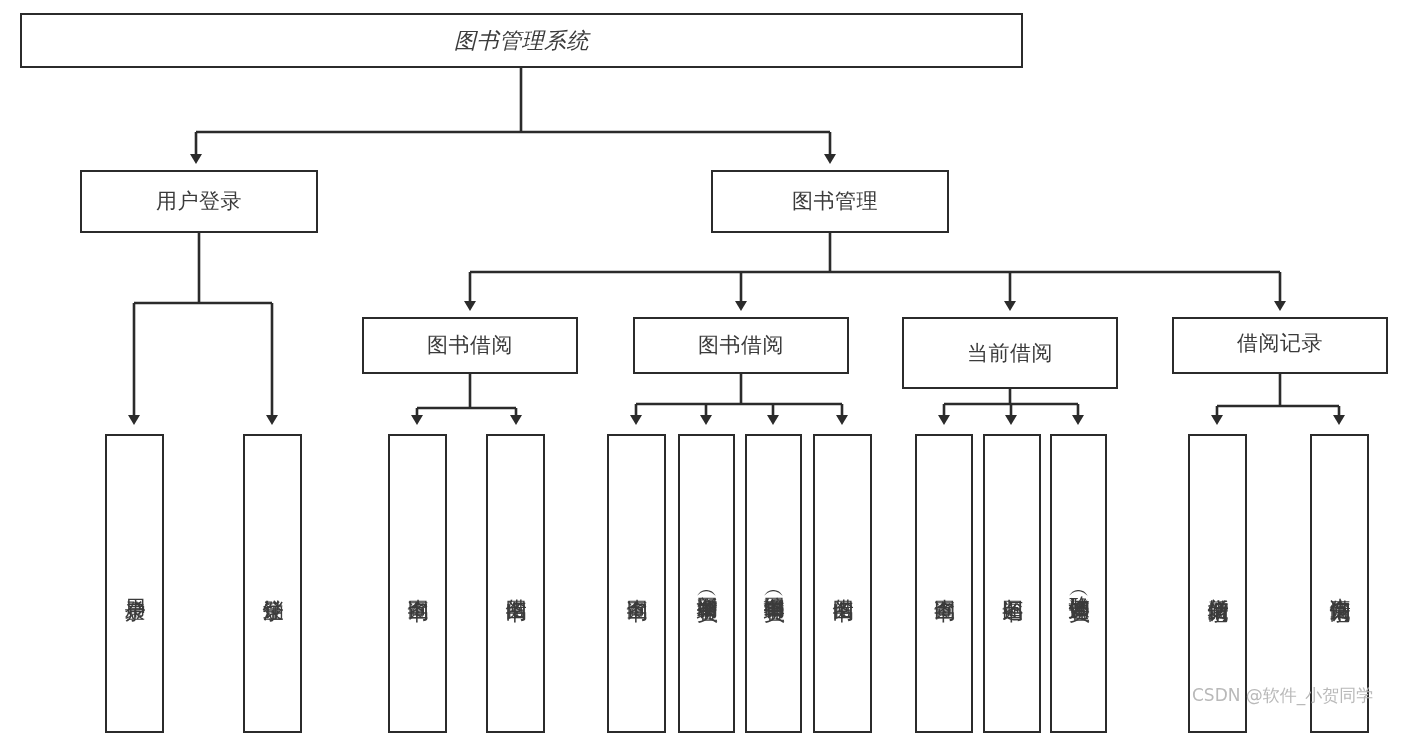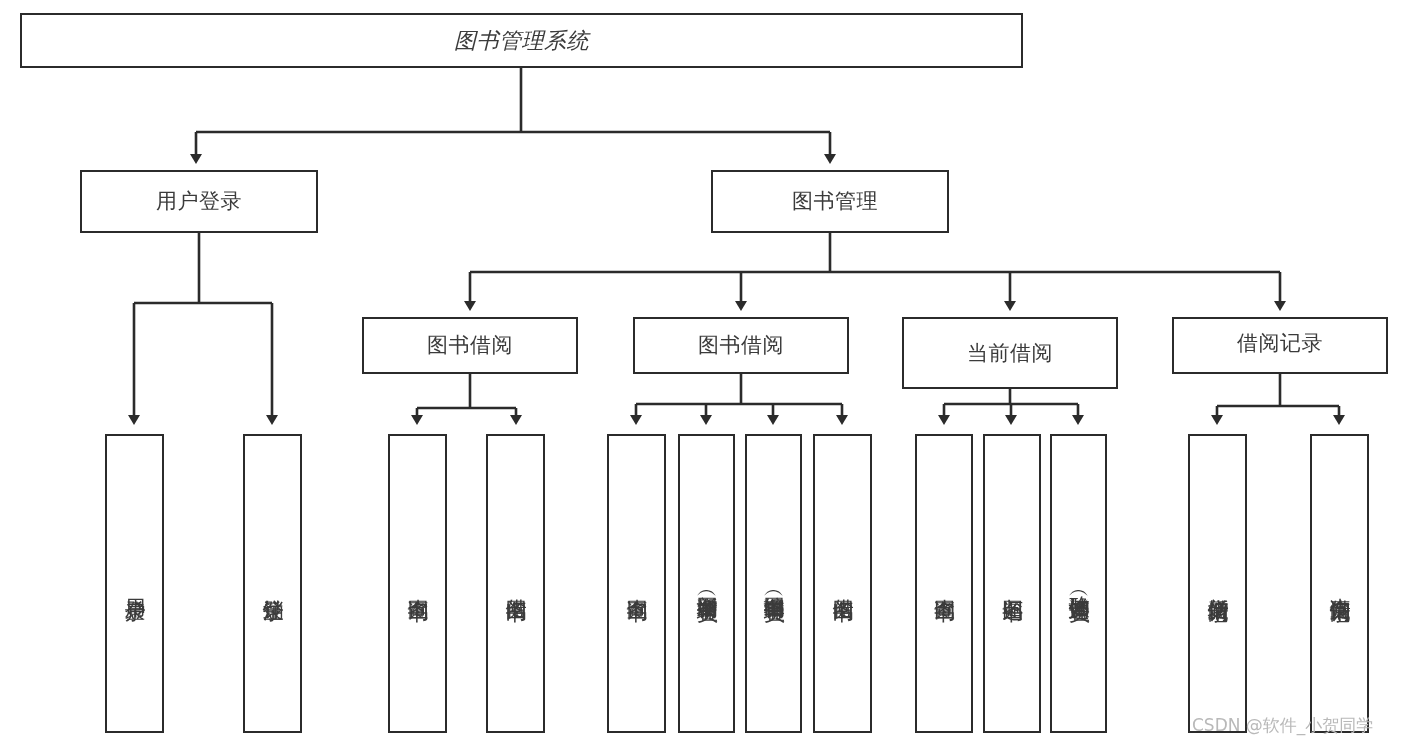--- a/index.html
+++ b/index.html
@@ -49,21 +49,21 @@
     font-size: 21px;
     line-height: 1.12;
     letter-spacing: 1px;
     white-space: normal;
     max-height: 100%;
   }
   .node.root .label { font-size: 22px; }
   .watermark {
     position: absolute;
     left: 1192px;
-    top: 714px;
+    top: 684px;
     font-size: 17px;
     color: #b9b9b9;
     z-index: 5;
     white-space: nowrap;
     font-family: "DejaVu Sans", "Liberation Sans", sans-serif;
   }
 </style>
 </head>
 <body>
 

